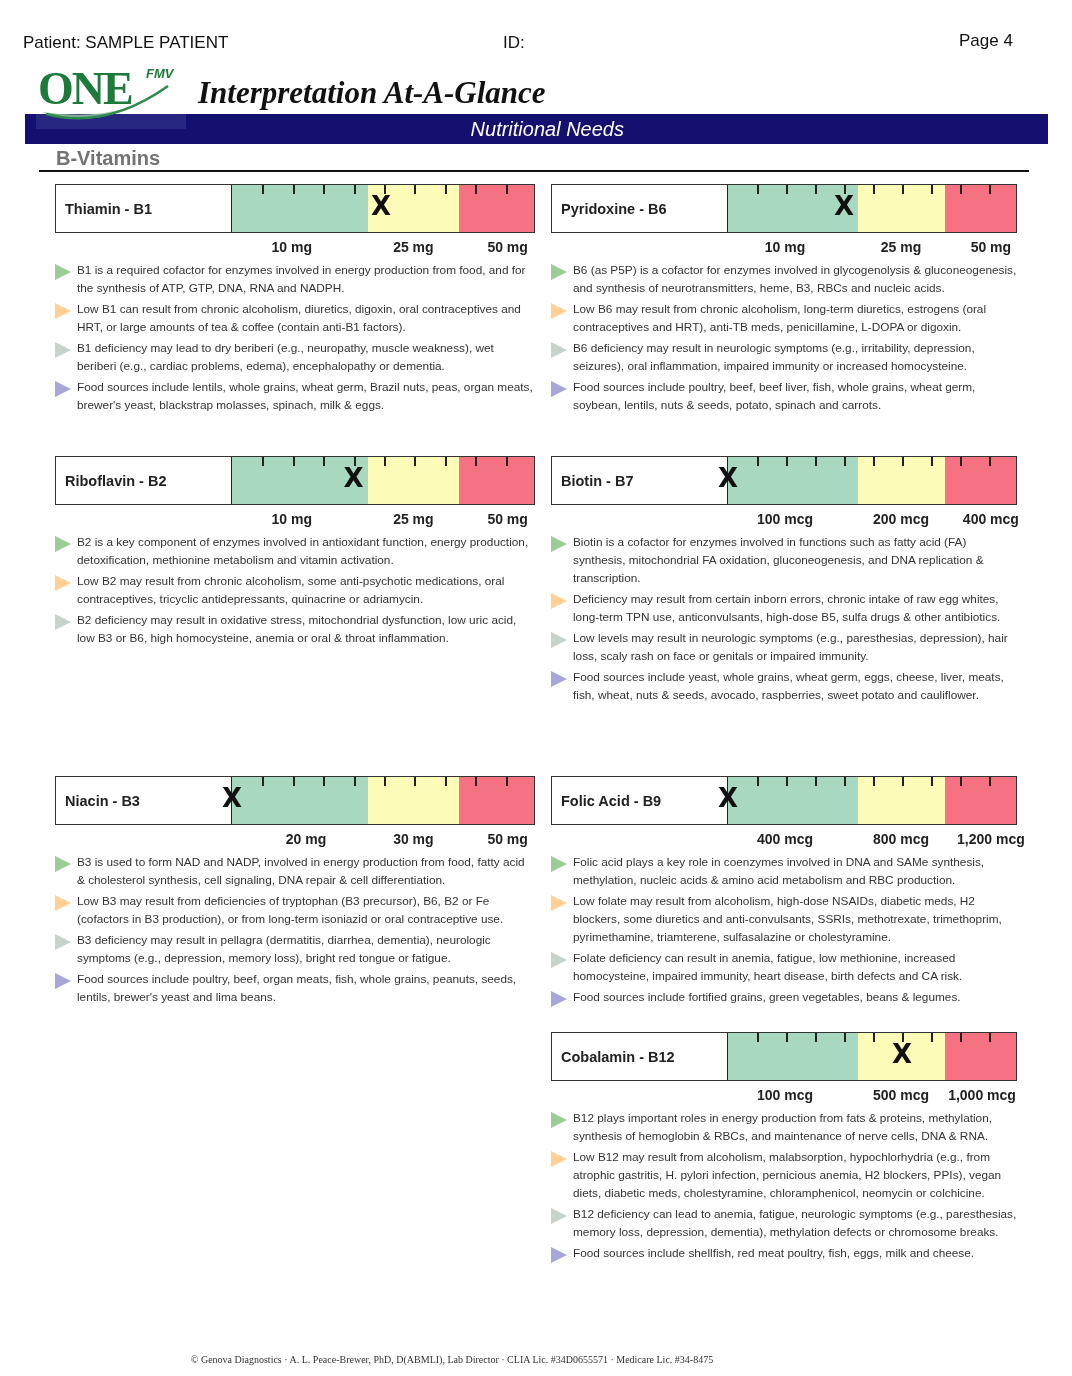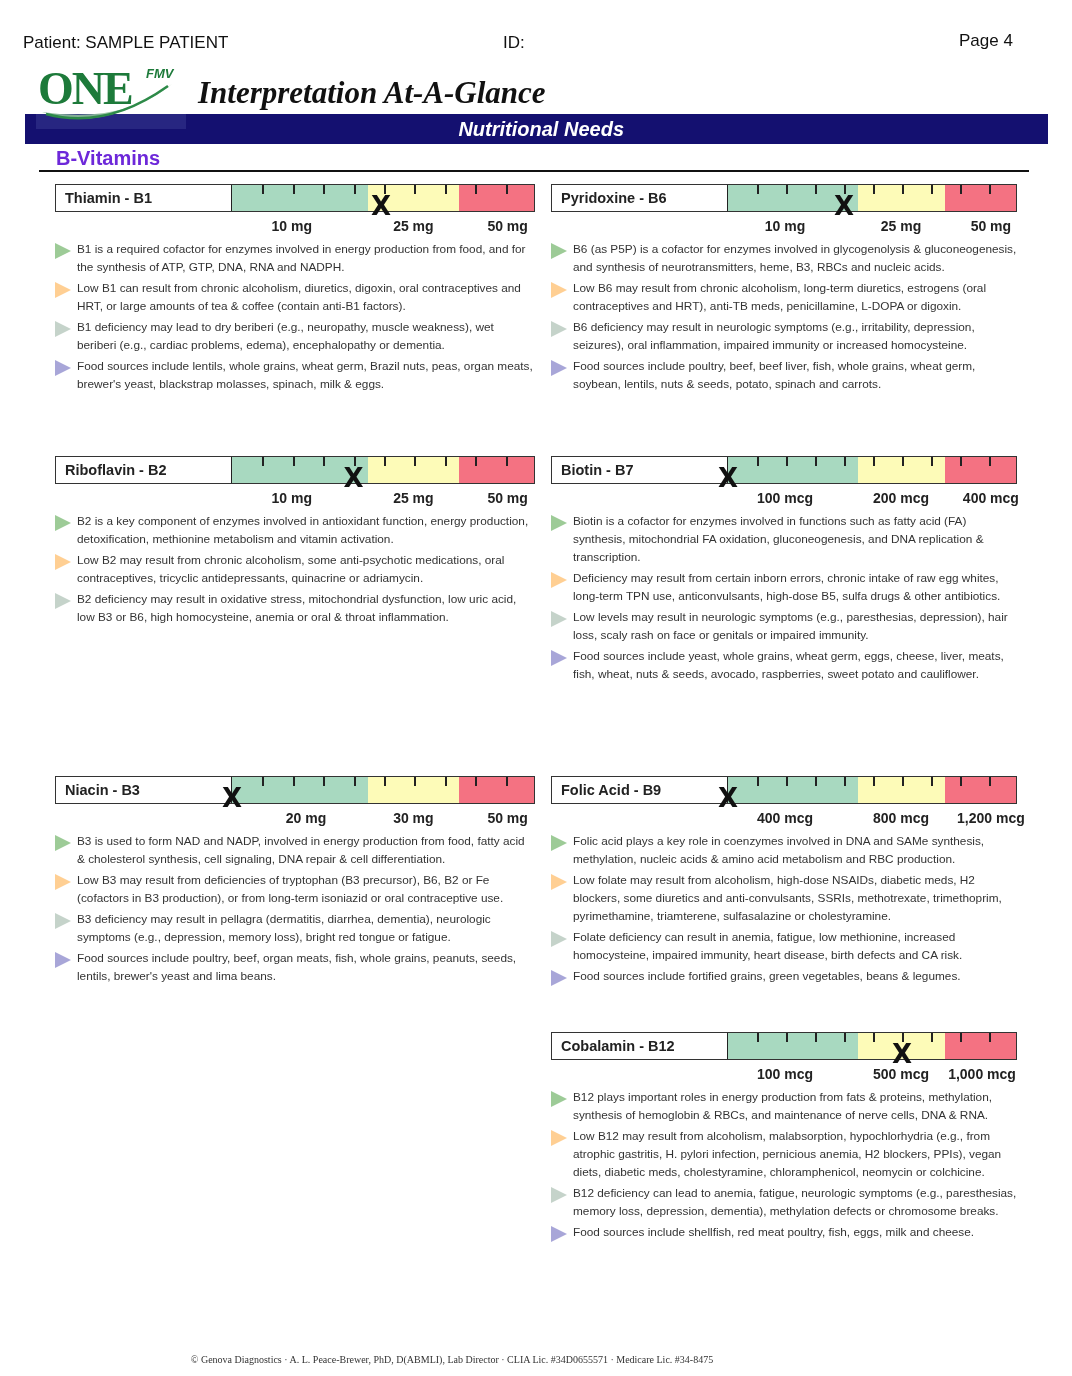--- a/index.html
+++ b/index.html
@@ -4,37 +4,37 @@
 <style>
   html, body { margin: 0; padding: 0; background: #ffffff; }
   body { width: 1072px; height: 1376px; position: relative; overflow: hidden;
          font-family: "Liberation Sans", "DejaVu Sans", sans-serif; color: #222; }
 
   .hdr-patient { position: absolute; left: 23px; top: 33px; font-size: 17px; color: #111; }
   .hdr-id { position: absolute; left: 503px; top: 33px; font-size: 17px; color: #111; }
   .hdr-page { position: absolute; left: 959px; top: 31px; font-size: 17px; color: #111; }
 
   .banner { position: absolute; left: 25px; top: 114px; width: 1023px; height: 30px; background: #141070; }
-  .banner-title { position: absolute; right: 424px; top: 4px; font-size: 20px; font-weight: bold;
+  .banner-title { position: absolute; right: 424px; top: 4px; font-size: 20px; font-weight: normal;
                   font-style: italic; color: #ffffff; }
   .logo { position: absolute; left: 34px; top: 62px; width: 152px; height: 68px; }
   .logo-one { position: absolute; left: 4px; top: 0px; font-family: "Liberation Serif", serif;
               font-weight: bold; font-size: 46px; color: #1d7a3a; letter-spacing: -2px; }
   .logo-fmv { position: absolute; left: 112px; top: 4px; font-style: italic; font-weight: bold;
               font-size: 13px; color: #1d7a3a; }
   .logo-swoosh { position: absolute; left: 0; top: 0; }
   .logo-panel { position: absolute; left: 2px; top: 52px; width: 150px; height: 15px; background: #2a2a84; opacity: .85; }
   .main-title { position: absolute; left: 198px; top: 75px; font-family: "Liberation Serif", serif;
                 font-style: italic; font-weight: bold; font-size: 31px; color: #111; }
 
-  .section-title { position: absolute; left: 56px; top: 147px; font-size: 20px; font-weight: bold; color: #6d28d9; }
+  .section-title { position: absolute; left: 56px; top: 147px; font-size: 20px; font-weight: bold; color: #737373; }
   .section-rule { position: absolute; left: 39px; top: 170px; width: 990px; height: 2px; background: #111; }
 
   .card { position: absolute; width: 480px; }
-  .gauge { position: relative; height: 28px; border: 1.5px solid #333; display: flex; box-sizing: border-box; }
+  .gauge { position: relative; height: 49px; border: 1.5px solid #333; display: flex; box-sizing: border-box; }
   .gauge-label { width: 176px; background: #fff; border-right: 1.5px solid #222; font-weight: bold;
                  font-size: 14.5px; display: flex; align-items: center; padding-left: 9px; box-sizing: border-box; }
   .zone { height: 100%; }
   .zone-green { width: 130px; background: #a8d9c0; }
   .zone-yellow { width: 87px; background: #fdfbb8; }
   .zone-red { flex: 1; background: #f47282; }
   .ticks { position: absolute; left: 176px; top: 0; right: 0; height: 10px; pointer-events: none; }
   .tick { position: absolute; top: 0; width: 2px; height: 9px; background: #222; }
   .marker { position: absolute; top: 6px; font-size: 26px; font-weight: bold; color: #111; line-height: 30px;
             font-family: "DejaVu Sans", sans-serif; transform: translateX(-50%); }

